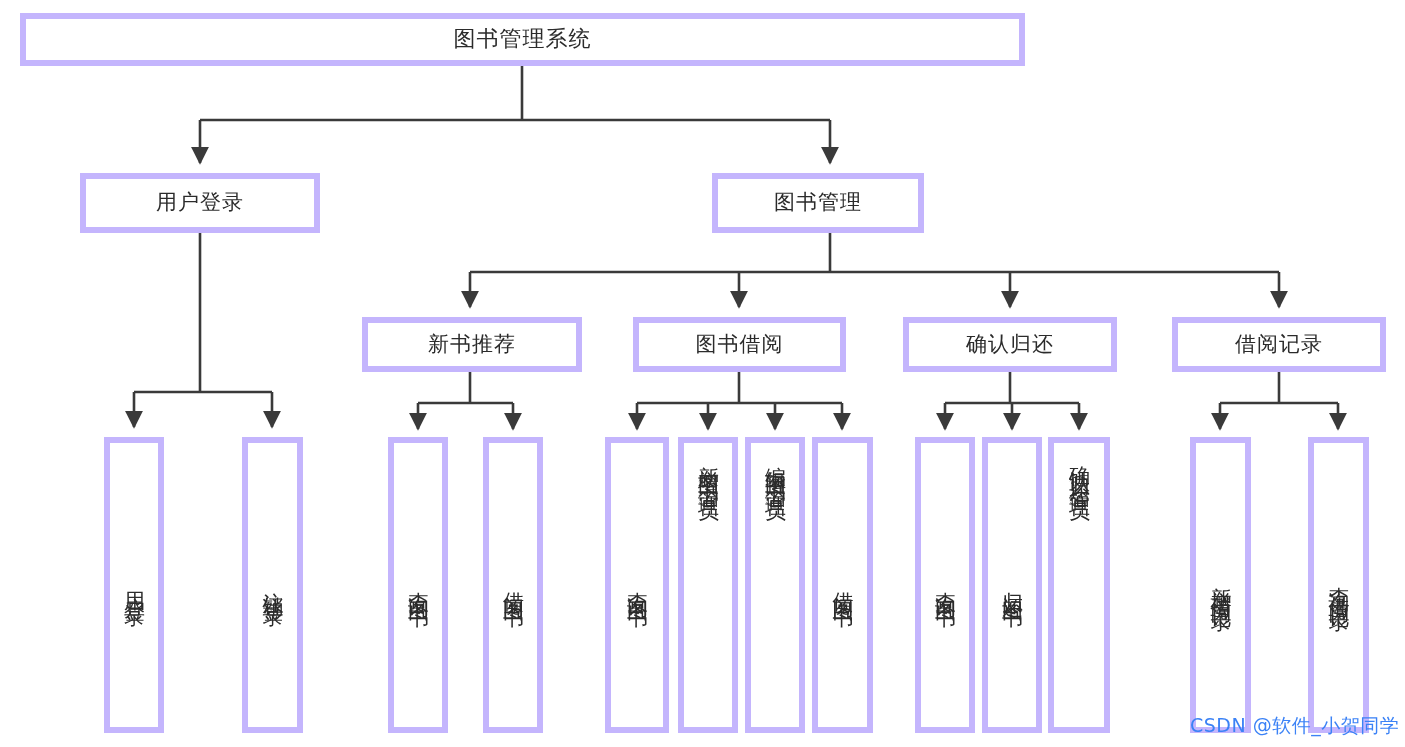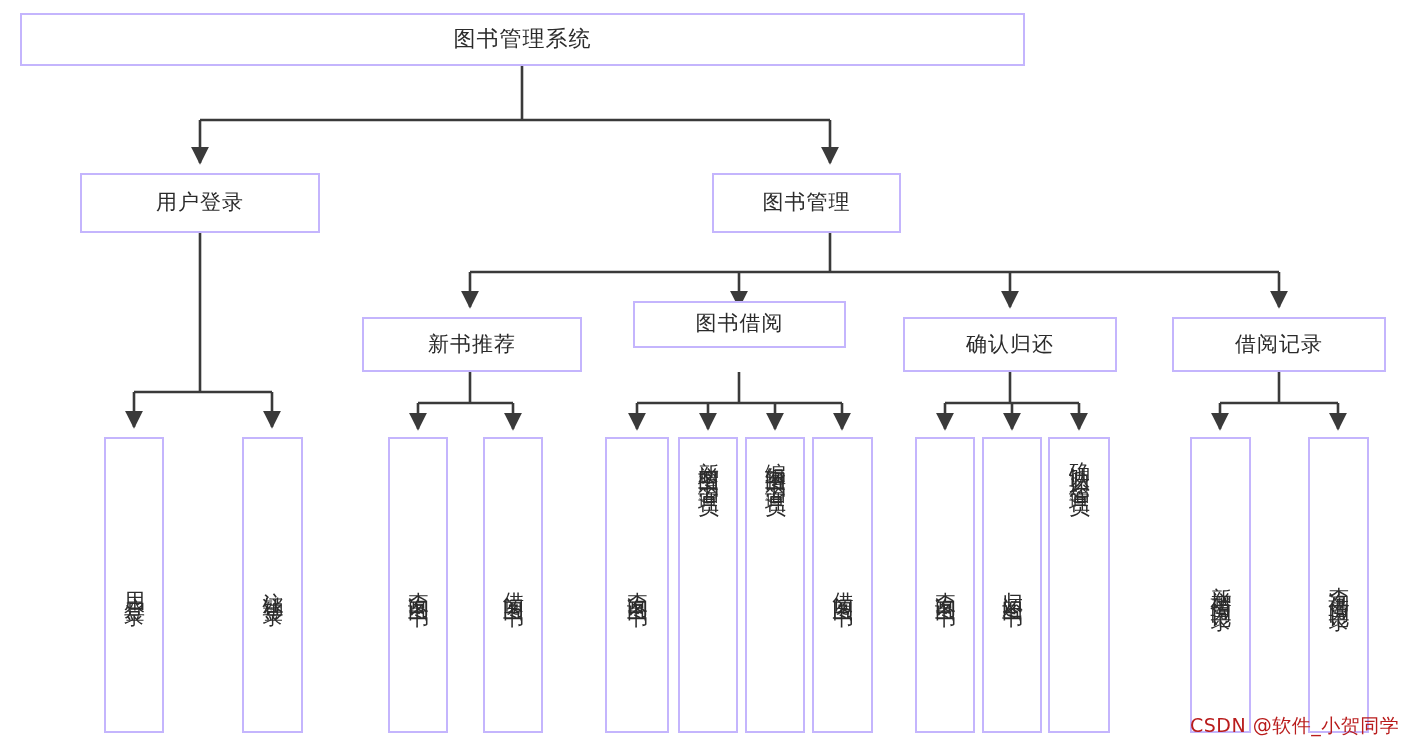--- a/index.html
+++ b/index.html
@@ -23,21 +23,21 @@
     left: 0;
     top: 0;
     width: 1405px;
     height: 747px;
     pointer-events: none;
   }
   .node {
     position: absolute;
     box-sizing: border-box;
     background: #ffffff;
-    border: 2px solid #c4b5fd;
+    border: 6px solid #c4b5fd;
     display: flex;
     align-items: center;
     justify-content: center;
     color: #222222;
   }
   .node .lbl {
     display: block;
     text-align: center;
     line-height: 1.12;
     color: #2b2b2b;
@@ -62,21 +62,21 @@
     line-height: 1;
     white-space: nowrap;
     margin: 0 auto;
   }
   .node.vert.mid {
     align-items: center;
     padding-top: 0;
   }
   .watermark {
     position: absolute;
-    color: #b91c1c;
+    color: #3b82f6;
     font-size: 19px;
     white-space: nowrap;
     letter-spacing: 0.5px;
     user-select: none;
   }
 </style>
 </head>
 <body>
 
 <div id="canvas">
@@ -131,28 +131,28 @@
     </g>
   </svg>
 
   <div class="node horiz root" style="left:20px; top:13px; width:1005px; height:53px;">
     <span class="lbl">图书管理系统</span>
   </div>
 
   <div class="node horiz" style="left:80px; top:173px; width:240px; height:60px;">
     <span class="lbl">用户登录</span>
   </div>
-  <div class="node horiz" style="left:712px; top:173px; width:189px; height:60px;">
+  <div class="node horiz" style="left:712px; top:173px; width:212px; height:60px;">
     <span class="lbl">图书管理</span>
   </div>
 
   <div class="node horiz" style="left:362px; top:317px; width:220px; height:55px;">
     <span class="lbl">新书推荐</span>
   </div>
-  <div class="node horiz" style="left:633px; top:301px; width:213px; height:47px;font-family:Liberation Mono, monospace;">
+  <div class="node horiz" style="left:633px; top:317px; width:213px; height:55px;">
     <span class="lbl">图书借阅</span>
   </div>
   <div class="node horiz" style="left:903px; top:317px; width:214px; height:55px;">
     <span class="lbl">确认归还</span>
   </div>
   <div class="node horiz" style="left:1172px; top:317px; width:214px; height:55px;justify-content:center;">
     <span class="lbl">借阅记录</span>
   </div>
 
   <div class="node vert mid" style="left:104px; top:437px; width:60px; height:296px;">

